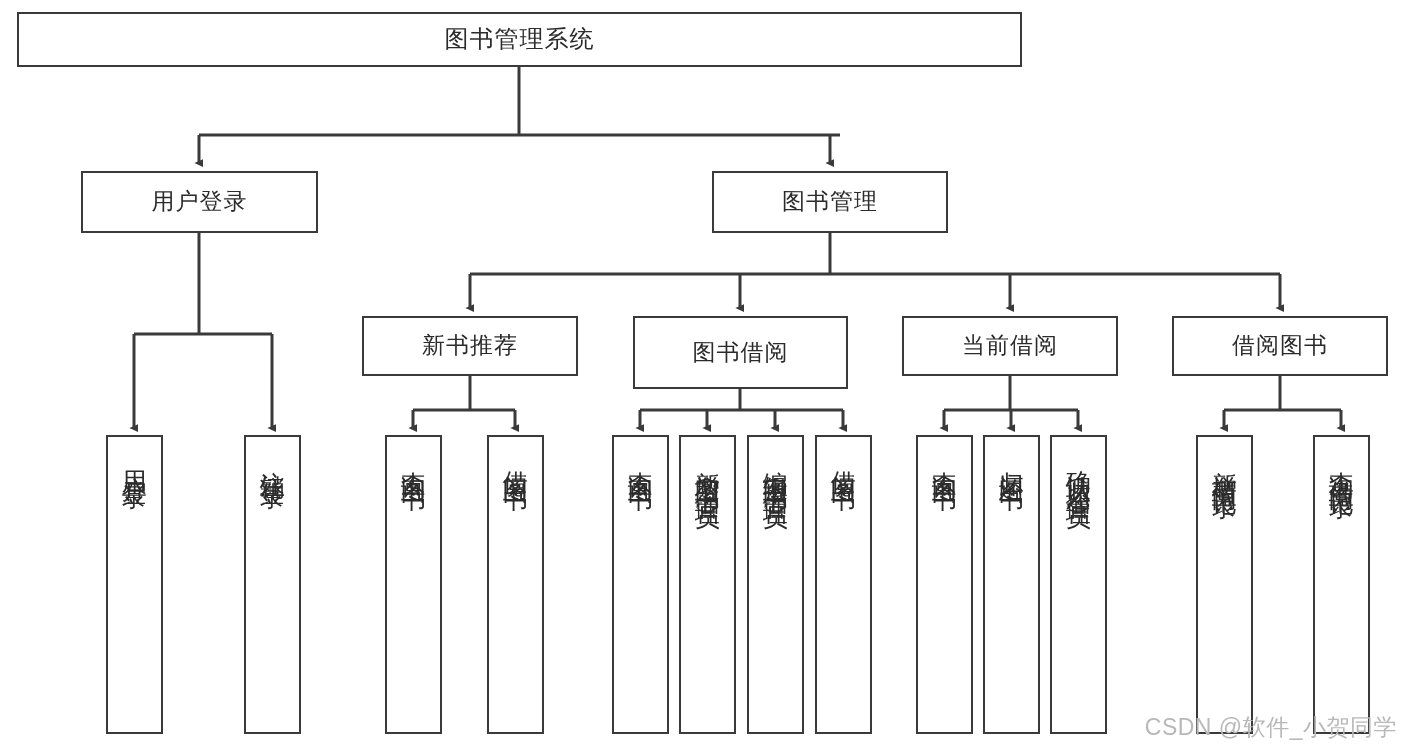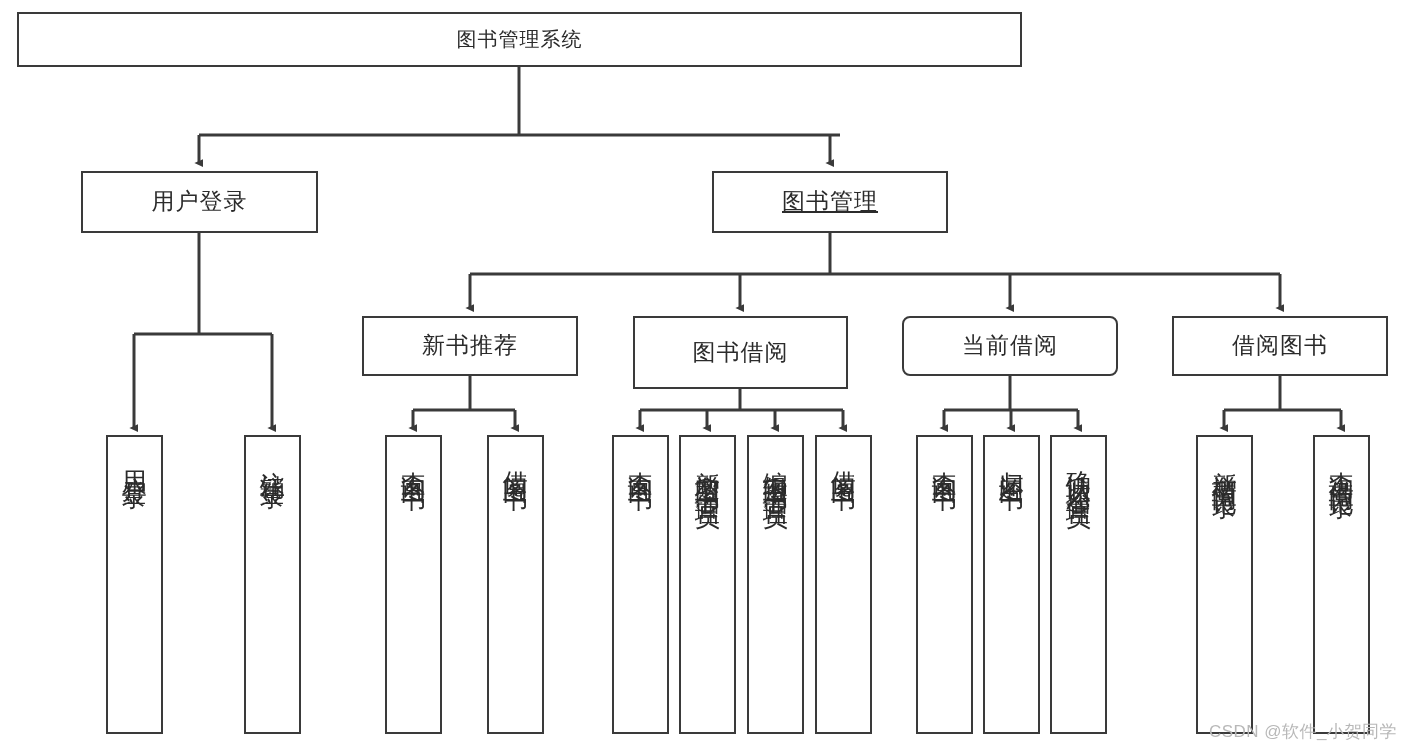--- a/index.html
+++ b/index.html
@@ -35,39 +35,39 @@
     display:block;
     text-align:center;
     line-height:1.18;
     white-space:pre-line;
   }
   
   .node.horiz .label{
     font-size:23px;
     letter-spacing:1px;
   }
-  .node.root .label{font-size:20px;}
+  .node.root .label{font-size:24px;}
   
   .node.vert{
     align-items:flex-start;
     justify-content:center;
     padding-top:14px;
   }
   .node.vert .label{
     writing-mode:vertical-rl;
     text-orientation:upright;
     font-size:25px;
     line-height:1.05;
     letter-spacing:5px;
     white-space:nowrap;
   }
   #watermark{
     position:absolute;
     right:8px;bottom:4px;
-    font-size:17px;
+    font-size:23px;
     color:#b8b8b8;
     letter-spacing:0.5px;
     z-index:5;
     white-space:nowrap;
     text-align:right;
   }
 </style>
 </head>
 <body>
 
@@ -123,31 +123,31 @@
     </g>
   </svg>
 
   <div class="node horiz root" style="left:17px;top:12px;width:1005px;height:55px;">
     <span class="label">图书管理系统</span>
   </div>
 
   <div class="node horiz" style="left:81px;top:171px;width:237px;height:62px;">
     <span class="label">用户登录</span>
   </div>
-  <div class="node horiz" style="left:712px;top:171px;width:236px;height:62px;text-decoration:underline;">
+  <div class="node horiz" style="left:712px;top:171px;width:236px;height:62px;">
     <span class="label">图书管理</span>
   </div>
 
   <div class="node horiz" style="left:362px;top:316px;width:216px;height:60px;">
     <span class="label">新书推荐</span>
   </div>
   <div class="node horiz" style="left:633px;top:316px;width:215px;height:73px;">
     <span class="label">图书借阅</span>
   </div>
-  <div class="node horiz" style="left:902px;top:316px;width:216px;height:60px;border-radius:8px;">
+  <div class="node horiz" style="left:902px;top:316px;width:216px;height:60px;">
     <span class="label">当前借阅</span>
   </div>
   <div class="node horiz" style="left:1172px;top:316px;width:216px;height:60px;">
     <span class="label">借阅图书</span>
   </div>
 
   <div class="node vert" style="left:106px;top:435px;width:57px;height:299px;">
     <span class="label">用户登录</span>
   </div>
   <div class="node vert" style="left:244px;top:435px;width:57px;height:299px;">

